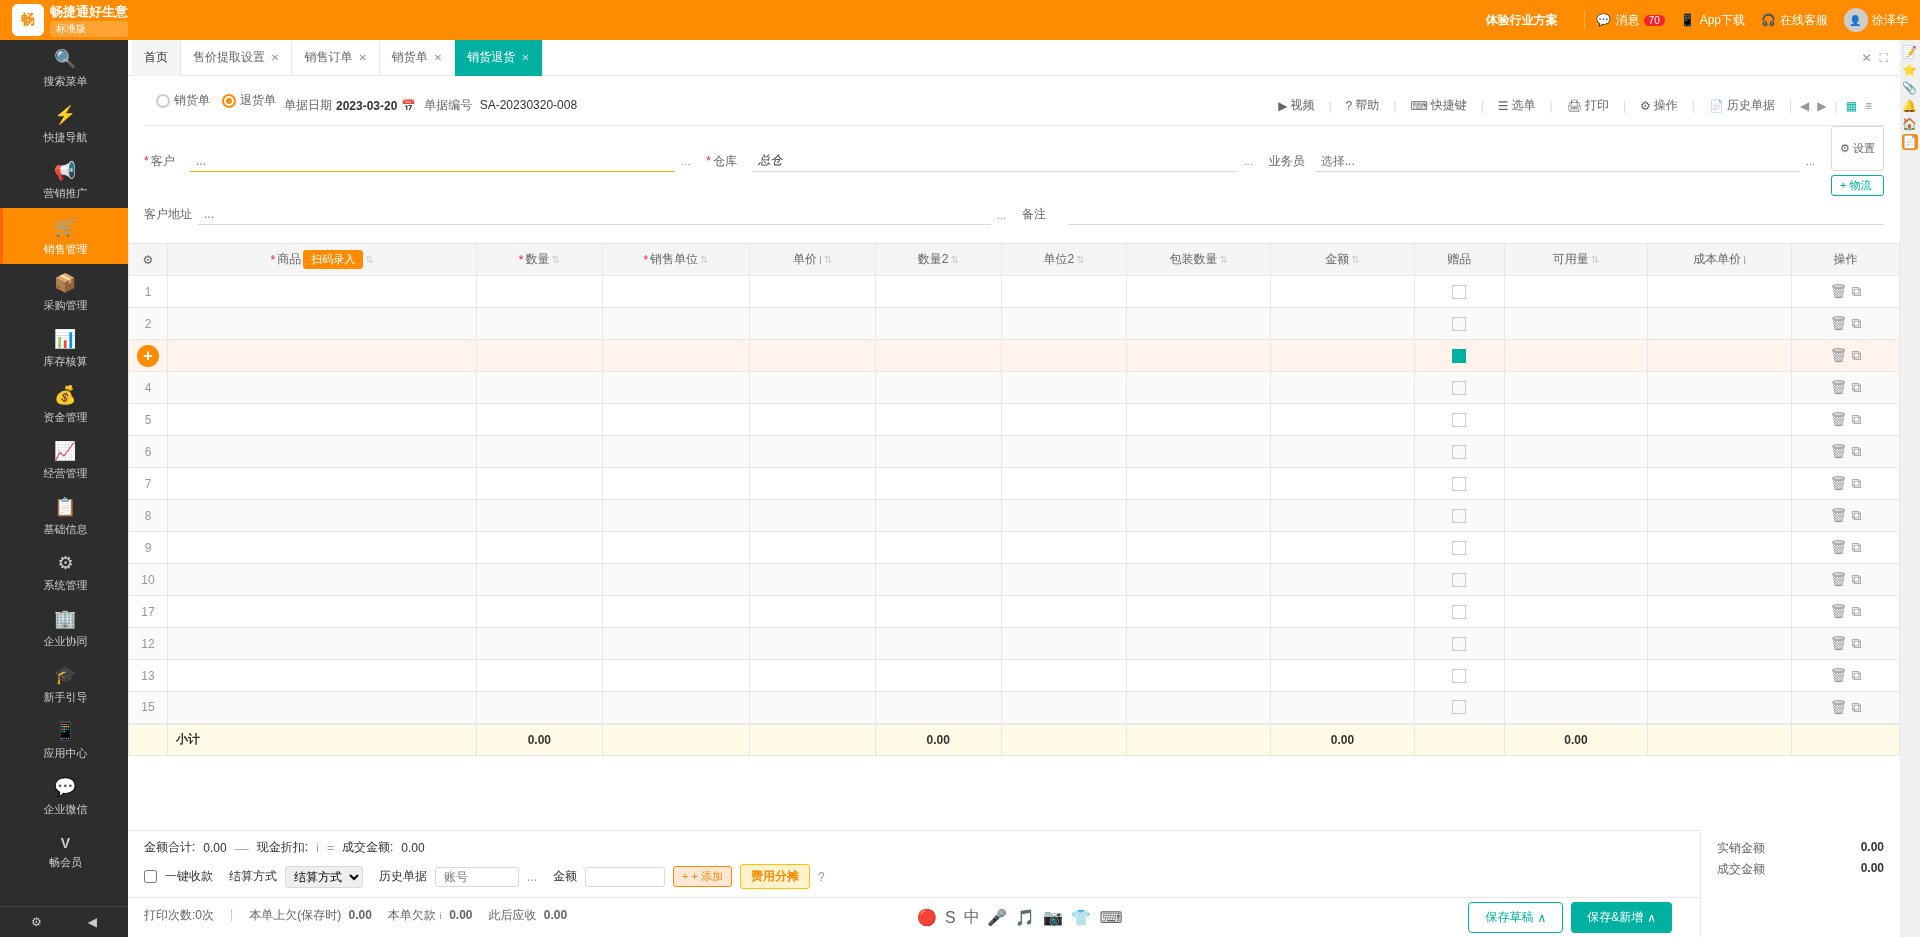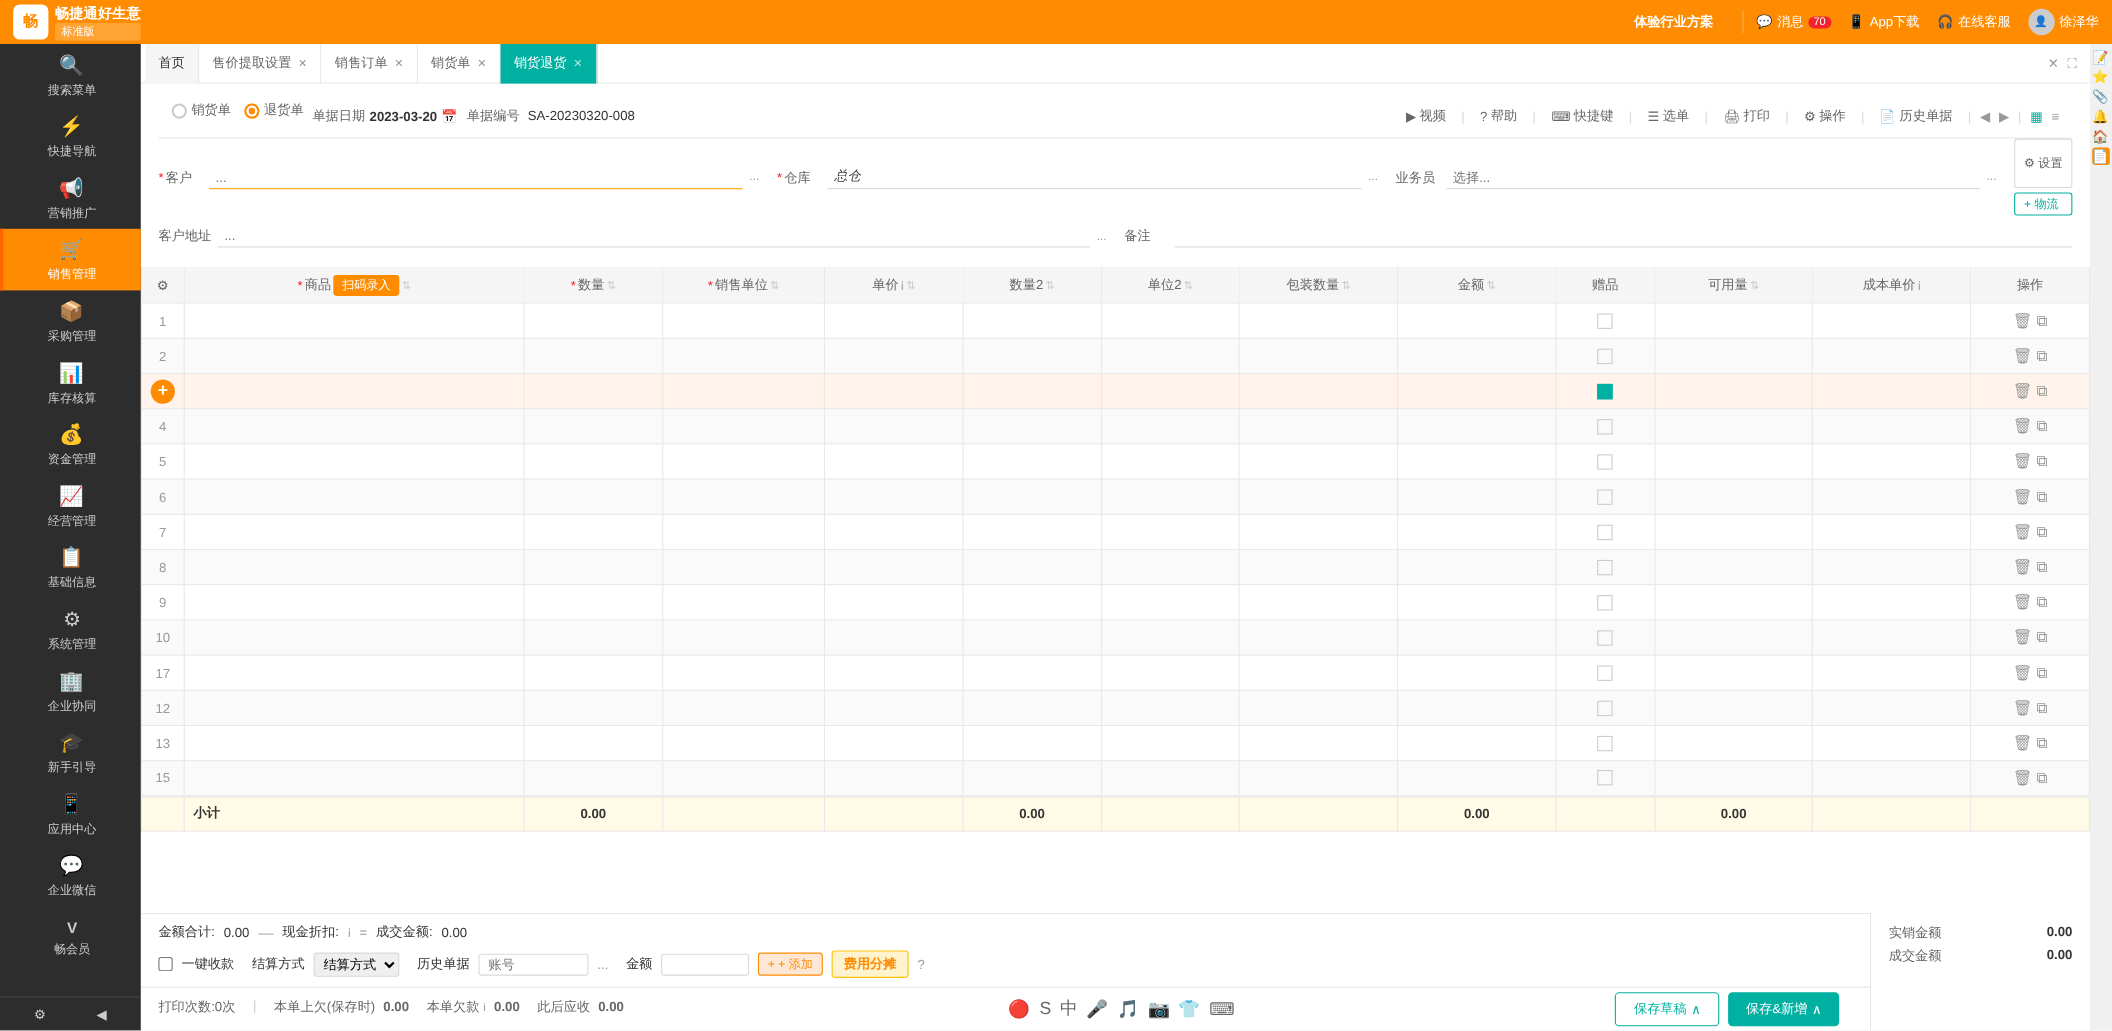--- a/index.html
+++ b/index.html
@@ -826,21 +826,21 @@
                 <span>0.00</span>
               </div>
               <div class="payment-row">
                 <input type="checkbox" style="">
                 <span>一键收款</span>
                 <span style="margin-left:8px;">结算方式</span>
                 <select style="border:1px solid #d9d9d9;border-radius:3px;padding:2px 4px;font-size:12px;">
                   <option>结算方式</option>
                 </select>
                 <span style="margin-left:8px;">历史单据</span>
-                <input type="text" placeholder="账号" style="border: 1px solid rgb(217, 217, 217); border-radius: 3px; padding: 2px 8px; font-size: 12px; width: 100px;">
+                <input type="text" placeholder="账号" style="border: 1px solid rgb(217, 217, 217); border-radius: 3px; padding: 2px 8px; font-size: 12px; width: 84px;">
                 <span style="color:#999;cursor:pointer;">...</span>
                 <span style="margin-left:8px;">金额</span>
                 <input type="text" style="border: 1px solid rgb(217, 217, 217); border-radius: 3px; padding: 2px 8px; font-size: 12px; width: 80px;">
                 <button class="payment-btn">
                   <span>+</span>
                   <span>+ 添加</span>
                 </button>
                 <button class="fees-btn">费用分摊</button>
                 <span style="color:#999;cursor:pointer;">?</span>
               </div>

